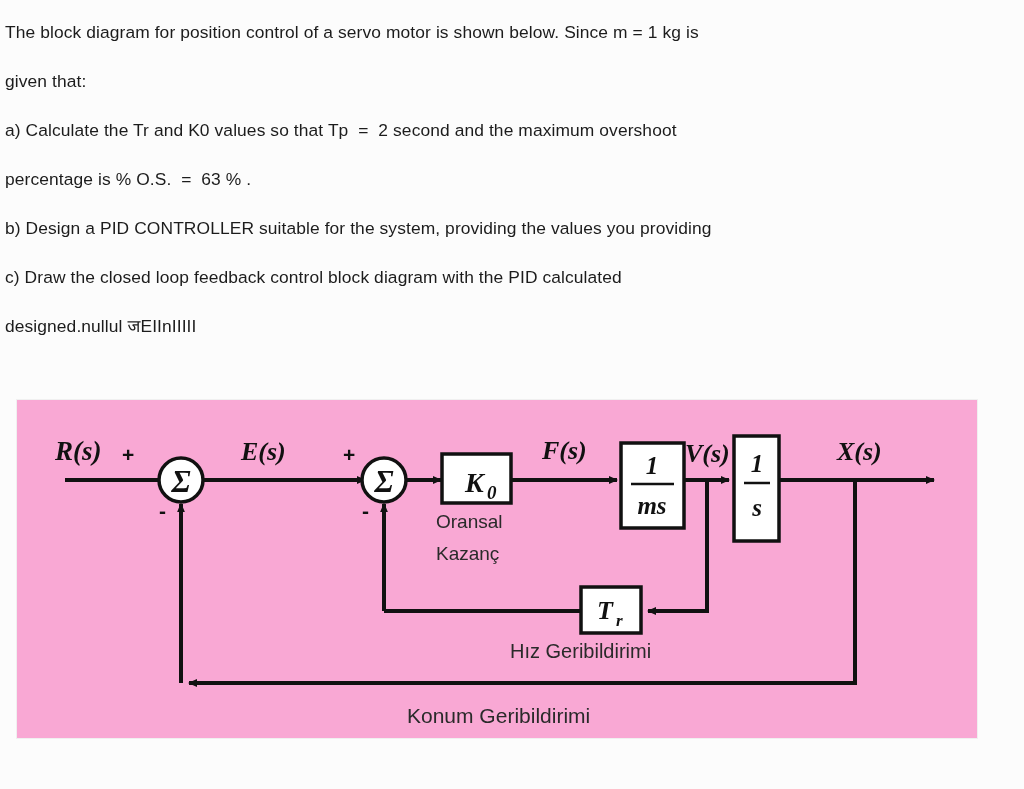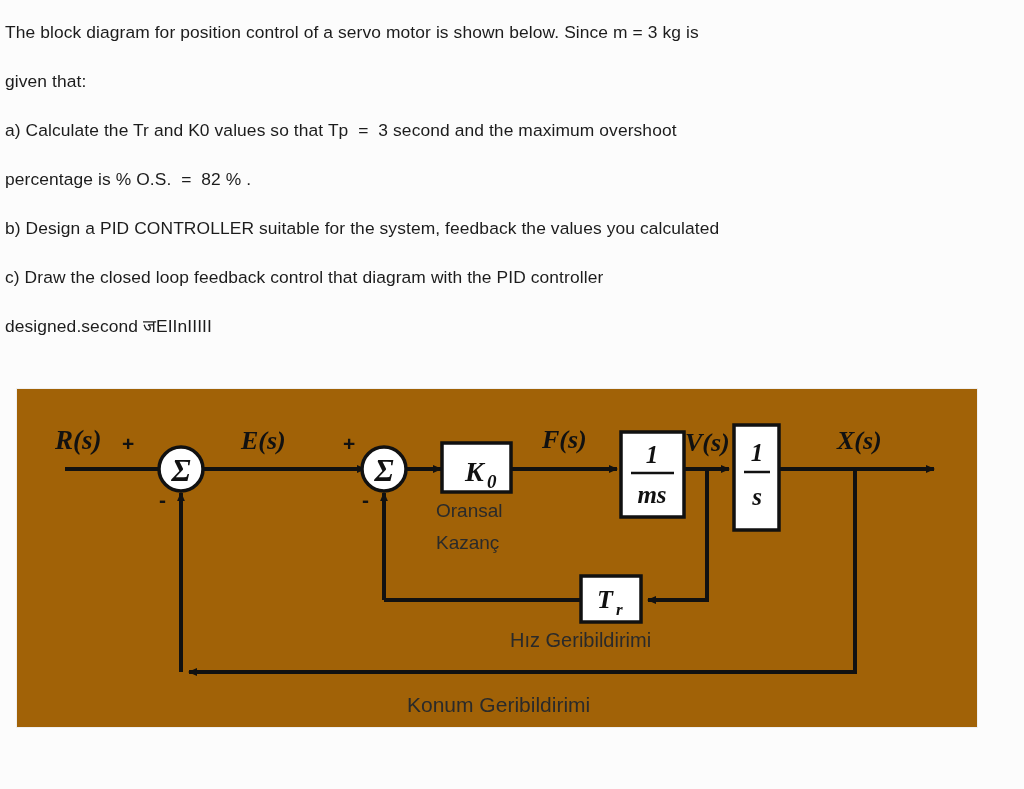--- a/index.html
+++ b/index.html
@@ -33,24 +33,24 @@
     margin: 0 0 0px 0;
     font-size: 17.4px;
     line-height: 49px;
     color: #1c1c1c;
     letter-spacing: 0.1px;
     white-space: pre-wrap;
   }
   .fig-wrap {
     position: absolute;
     left: 16px;
-    top: 388px;
+    top: 399px;
     width: 962px;
     height: 340px;
-    background: #a16207;
+    background: #f9a8d4;
     border: 1px solid #f0f0f0;
     box-sizing: border-box;
   }
   .fig-wrap svg {
     display: block;
   }
   .lbl {
     font-family: "Liberation Serif", serif;
     font-style: italic;
     font-weight: bold;
@@ -73,27 +73,27 @@
     fill: #111111;
     font-weight: bold;
   }
 </style>
 </head>
 <body>
 
 <div id="page">
 
   <div class="prose">
-    <p>The block diagram for position control of a servo motor is shown below. Since m = 3 kg is</p>
+    <p>The block diagram for position control of a servo motor is shown below. Since m = 1 kg is</p>
     <p>given that:</p>
-    <p>a) Calculate the Tr and K0 values so that Tp  =  3 second and the maximum overshoot</p>
-    <p>percentage is % O.S.  =  82 % .</p>
-    <p>b) Design a PID CONTROLLER suitable for the system, feedback the values you calculated</p>
-    <p>c) Draw the closed loop feedback control that diagram with the PID controller</p>
-    <p>designed.second जEIInIIIII</p>
+    <p>a) Calculate the Tr and K0 values so that Tp  =  2 second and the maximum overshoot</p>
+    <p>percentage is % O.S.  =  63 % .</p>
+    <p>b) Design a PID CONTROLLER suitable for the system, providing the values you providing</p>
+    <p>c) Draw the closed loop feedback control block diagram with the PID calculated</p>
+    <p>designed.nullul जEIInIIIII</p>
   </div>
 
   <div class="fig-wrap">
     <svg width="960" height="338" viewBox="0 0 960 338" xmlns="http://www.w3.org/2000/svg">
 
       <defs>
         <marker id="arw" markerWidth="9" markerHeight="9" refX="8" refY="4.5" orient="auto" markerUnits="userSpaceOnUse">
           <path d="M0,0.6 L9,4.5 L0,8.4 z" fill="#111111"></path>
         </marker>
       </defs>

